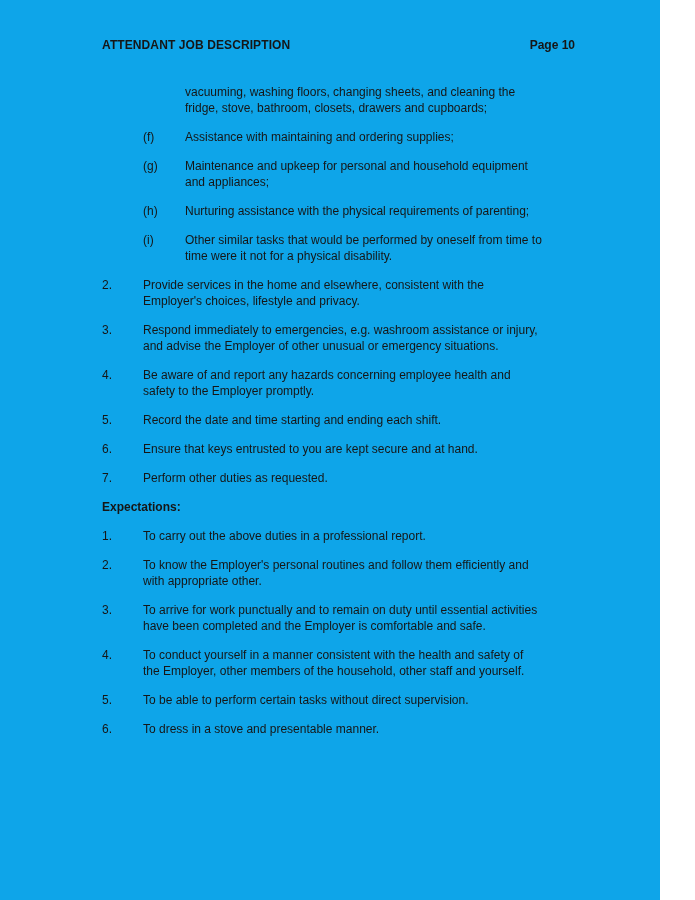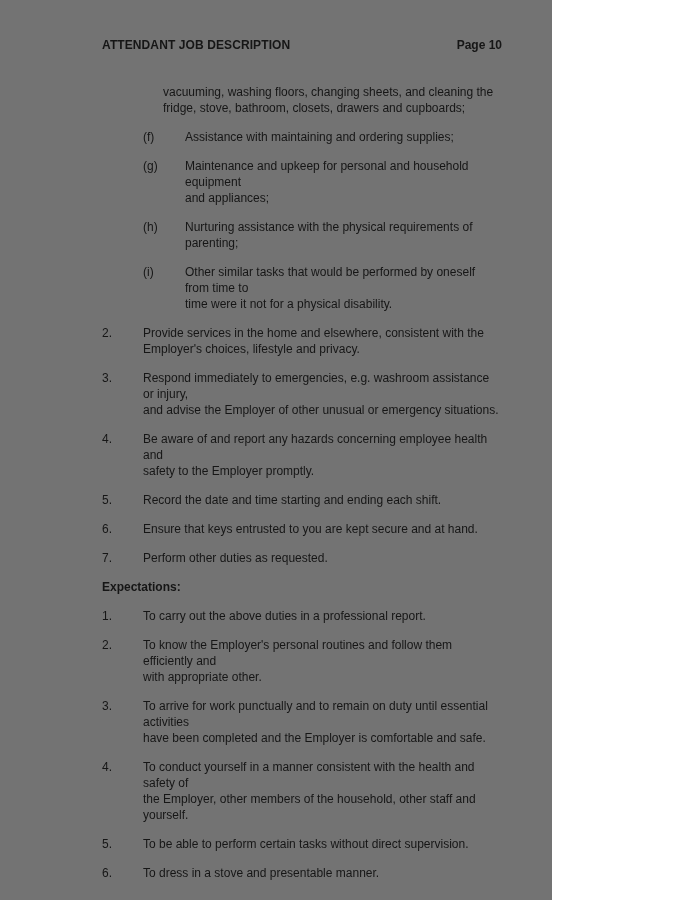--- a/index.html
+++ b/index.html
@@ -11,35 +11,35 @@
     width: 695px;
     height: 900px;
     overflow: hidden;
     font-family: "Liberation Sans", sans-serif;
     font-size: 12px;
     line-height: 16px;
     color: #161616;
   }
   .page {
     box-sizing: border-box;
-    width: 552px;
+    width: 660px;
     height: 900px;
-    padding: 37px 50px 0 102px;
-    background: #737373;
+    padding: 37px 85px 0 102px;
+    background: #0ea5e9;
   }
   .doc-header {
     display: flex;
     justify-content: space-between;
     align-items: baseline;
     font-weight: 700;
     margin-bottom: 31px;
   }
   .doc-header .title { letter-spacing: 0.1px; }
   .block { margin: 0 0 13px 0; }
-  .para-cont { margin-left: 61px; }
+  .para-cont { margin-left: 83px; }
   .item { display: flex; }
   .item .marker { flex: 0 0 41px; }
   .item.level2 { margin-left: 41px; }
   .item.level2 .marker { flex: 0 0 42px; }
   .item .text { flex: 1 1 auto; }
   .text, .para-cont { white-space: pre-line; }
   .heading { font-weight: 700; }
 </style>
 </head>
 <body>

